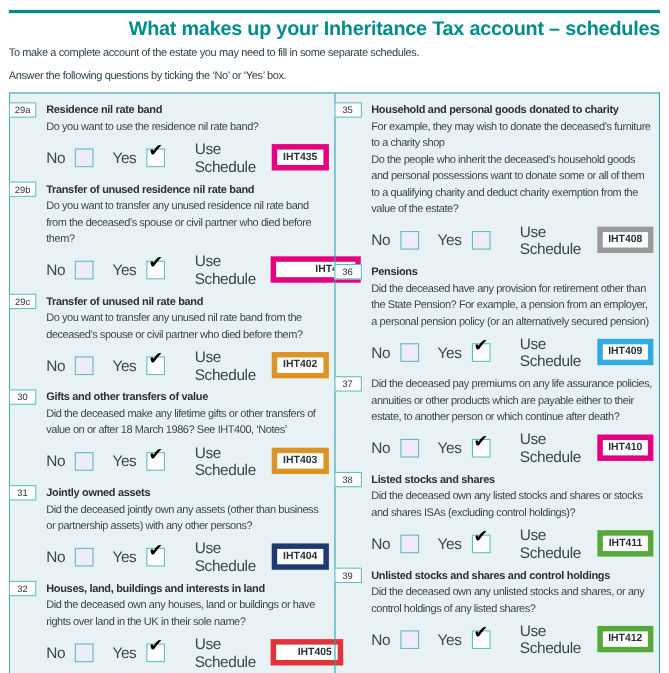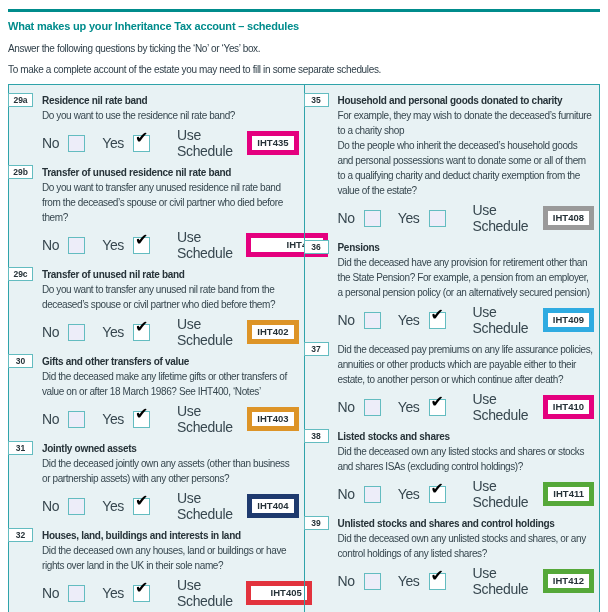--- a/index.html
+++ b/index.html
@@ -6,25 +6,26 @@
   html, body { width: 608px; height: 612px; overflow: hidden; }
   body {
     font-family: "Liberation Sans", "DejaVu Sans", sans-serif;
     background: #ffffff;
     color: #37474F;
   }
   .page { padding: 9px 8px 0 8px; }
   .top-rule { height: 3px; background: #008C8C; }
   h1 {
     color: #008C8C;
-    font-size: 11px;
+    font-size: 18px;
     font-weight: bold;
     letter-spacing: -0.2px;
     margin: 5px 0 6px 0;
     line-height: 19px;
+    text-align: right;
   }
   .intro {
     font-size: 10px;
     letter-spacing: -0.35px;
     line-height: 14px;
     margin-bottom: 7px;
     color: #31414B;
   }
   .content {
     display: flex;
@@ -45,21 +46,21 @@
     position: absolute;
     left: -1px;
     top: 0;
     min-width: 25px;
     height: 14px;
     line-height: 13px;
     text-align: center;
     background: #ffffff;
     border: 1px solid #63BCC0;
     font-size: 8.5px;
-    font-weight: bold;
+    font-weight: normal;
     color: #263238;
     padding: 0 3px;
   }
   .qtitle {
     font-size: 10px;
     font-weight: bold;
     letter-spacing: -0.3px;
     color: #263238;
     line-height: 15px;
   }
@@ -103,22 +104,22 @@
     line-height: 12px;
     flex: none;
   }
 </style>
 </head>
 <body>
 
 <div class="page">
   <div class="top-rule"></div>
   <h1>What makes up your Inheritance Tax account – schedules</h1>
+  <p class="intro">To make a complete account of the estate you may need to fill in some separate schedules.</p>
   <p class="intro">Answer the following questions by ticking the ‘No’ or ‘Yes’ box.</p>
-  <p class="intro">To make a complete account of the estate you may need to fill in some separate schedules.</p>
   <div class="content">
     <div class="column" id="col-0">
         <div class="item">
           <div class="qnum">29a</div>
           <div class="qtitle">Residence nil rate band</div>
           <p class="qdesc">Do you want to use the residence nil rate band?</p>
           <div class="answer-row">
             <span class="lbl">No</span>
             <span class="cb"></span>
             <span class="lbl lbl-yes">Yes</span>

